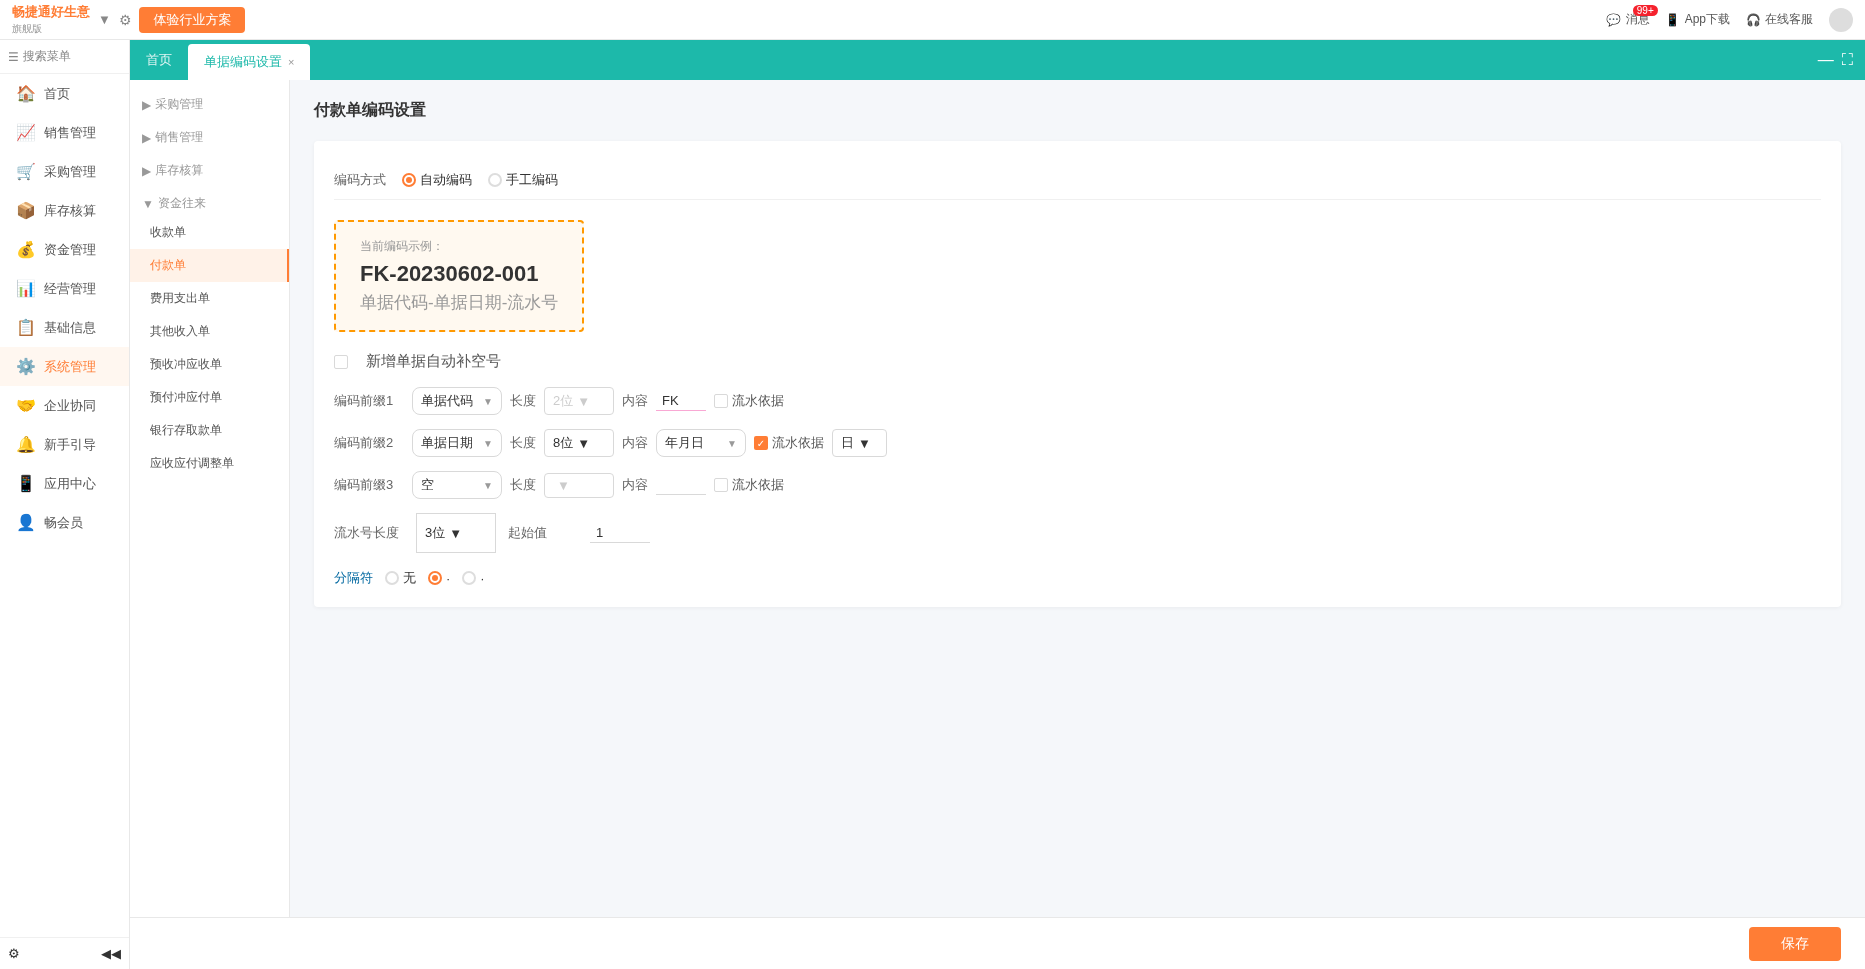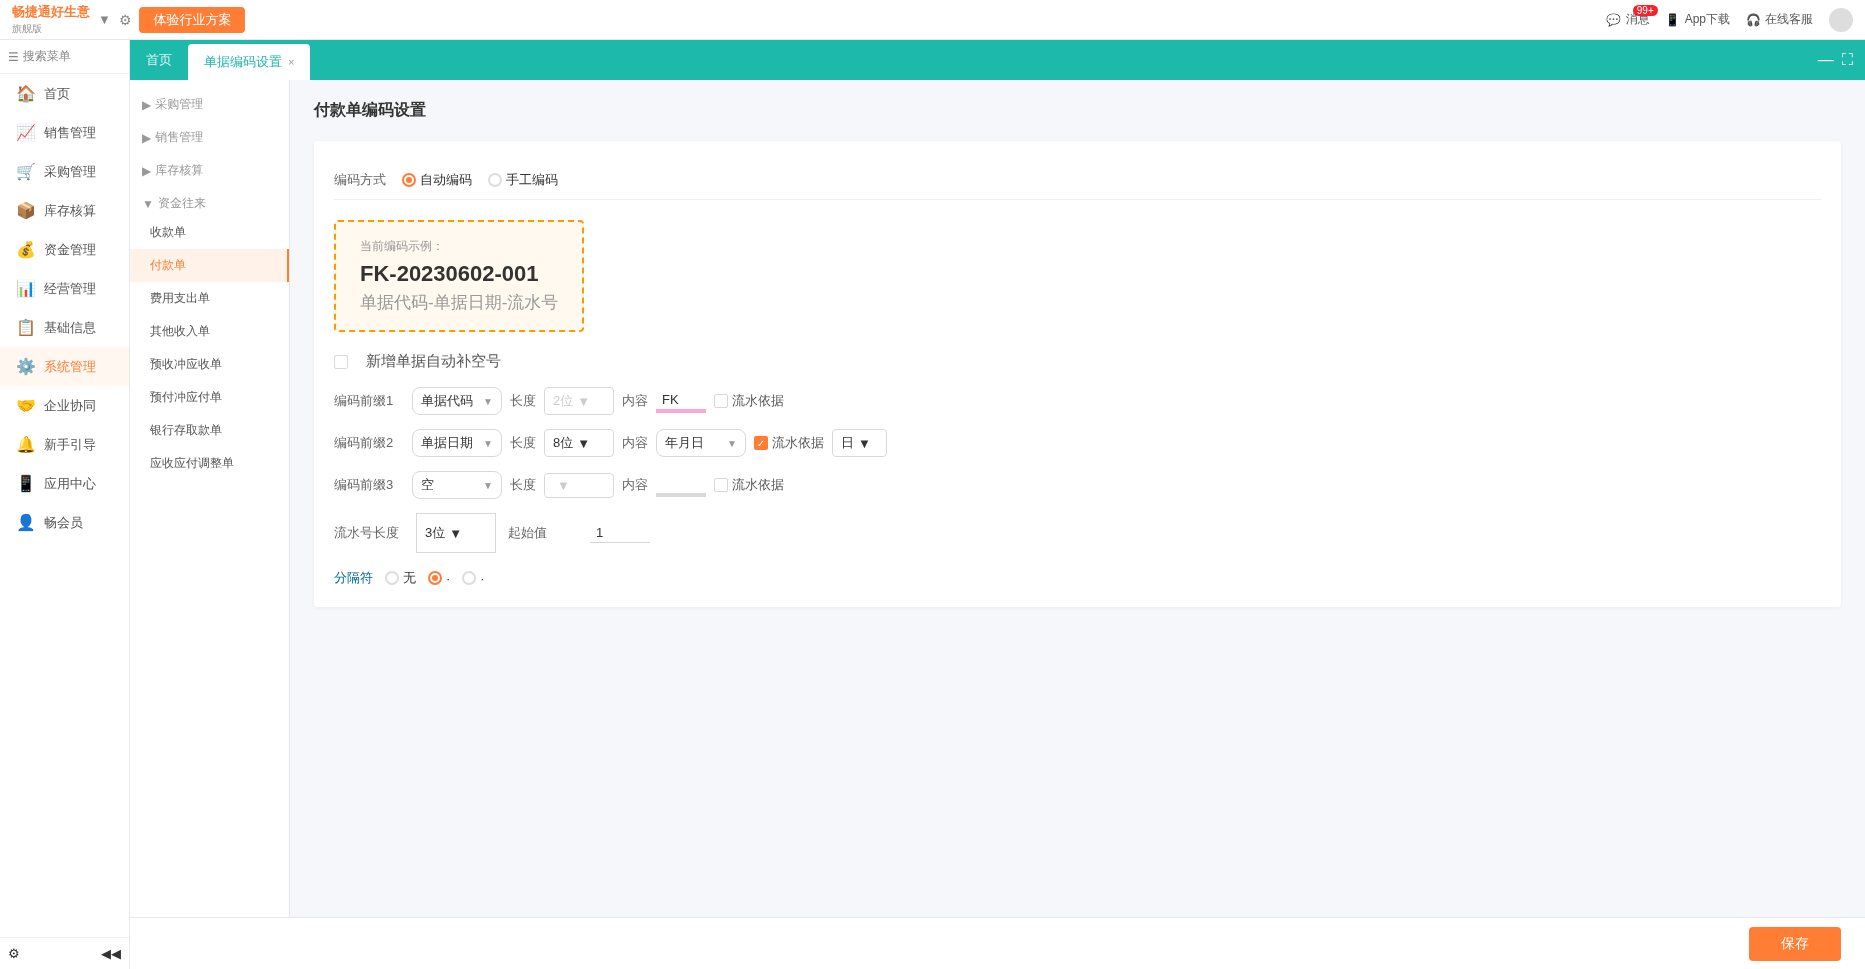--- a/index.html
+++ b/index.html
@@ -77,21 +77,21 @@
     .checkbox { width: 14px; height: 14px; border: 1px solid #d9d9d9; border-radius: 2px; display: inline-block; cursor: pointer; }
 
     
     .config-row { display: flex; align-items: center; gap: 8px; margin-bottom: 14px; flex-wrap: wrap; }
     .config-label { width: 70px; color: #666; font-size: 13px; flex-shrink: 0; }
     .select-box { display: flex; align-items: center; border: 1px solid #d9d9d9; border-radius: 8px; padding: 4px 8px; background: #fff; cursor: pointer; font-size: 13px; color: #333; min-width: 90px; gap: 4px; }
     .select-box .arrow { color: #999; font-size: 10px; margin-left: auto; }
     .length-label { color: #666; font-size: 13px; }
     .length-select { display: flex; align-items: center; border: 1px solid #d9d9d9; border-radius: 4px; padding: 4px 8px; background: #fff; cursor: pointer; font-size: 13px; color: #ccc; min-width: 70px; gap: 4px; }
     .content-label { color: #666; font-size: 13px; }
-    .content-input { border: none; border-bottom: 4px solid #f9a8d4; padding: 2px 6px; font-size: 13px; color: #333; width: 50px; outline: none; background: transparent; }
+    .content-input { border: none; border-bottom: 1px solid #f9a8d4; padding: 2px 6px; font-size: 13px; color: #333; width: 50px; outline: none; background: transparent; }
     .stream-checkbox { display: flex; align-items: center; gap: 4px; font-size: 13px; color: #555; }
     .checkbox-checked { width: 14px; height: 14px; background: #ff7d35; border-radius: 2px; display: inline-flex; align-items: center; justify-content: center; color: #fff; font-size: 10px; cursor: pointer; }
     .checkbox-unchecked { width: 14px; height: 14px; border: 1px solid #d9d9d9; border-radius: 2px; display: inline-block; cursor: pointer; }
 
     
     .day-select { display: flex; align-items: center; border: 1px solid #d9d9d9; border-radius: 4px; padding: 4px 8px; background: #fff; cursor: pointer; font-size: 13px; color: #333; min-width: 55px; gap: 4px; }
 
     
     .serial-row { display: flex; align-items: center; gap: 12px; margin-bottom: 16px; }
     .serial-select { display: flex; align-items: center; border: 1px solid #d9d9d9; border-radius: 0; padding: 10px 8px; background: #fff; cursor: pointer; font-size: 13px; color: #333; min-width: 80px; gap: 4px; }

